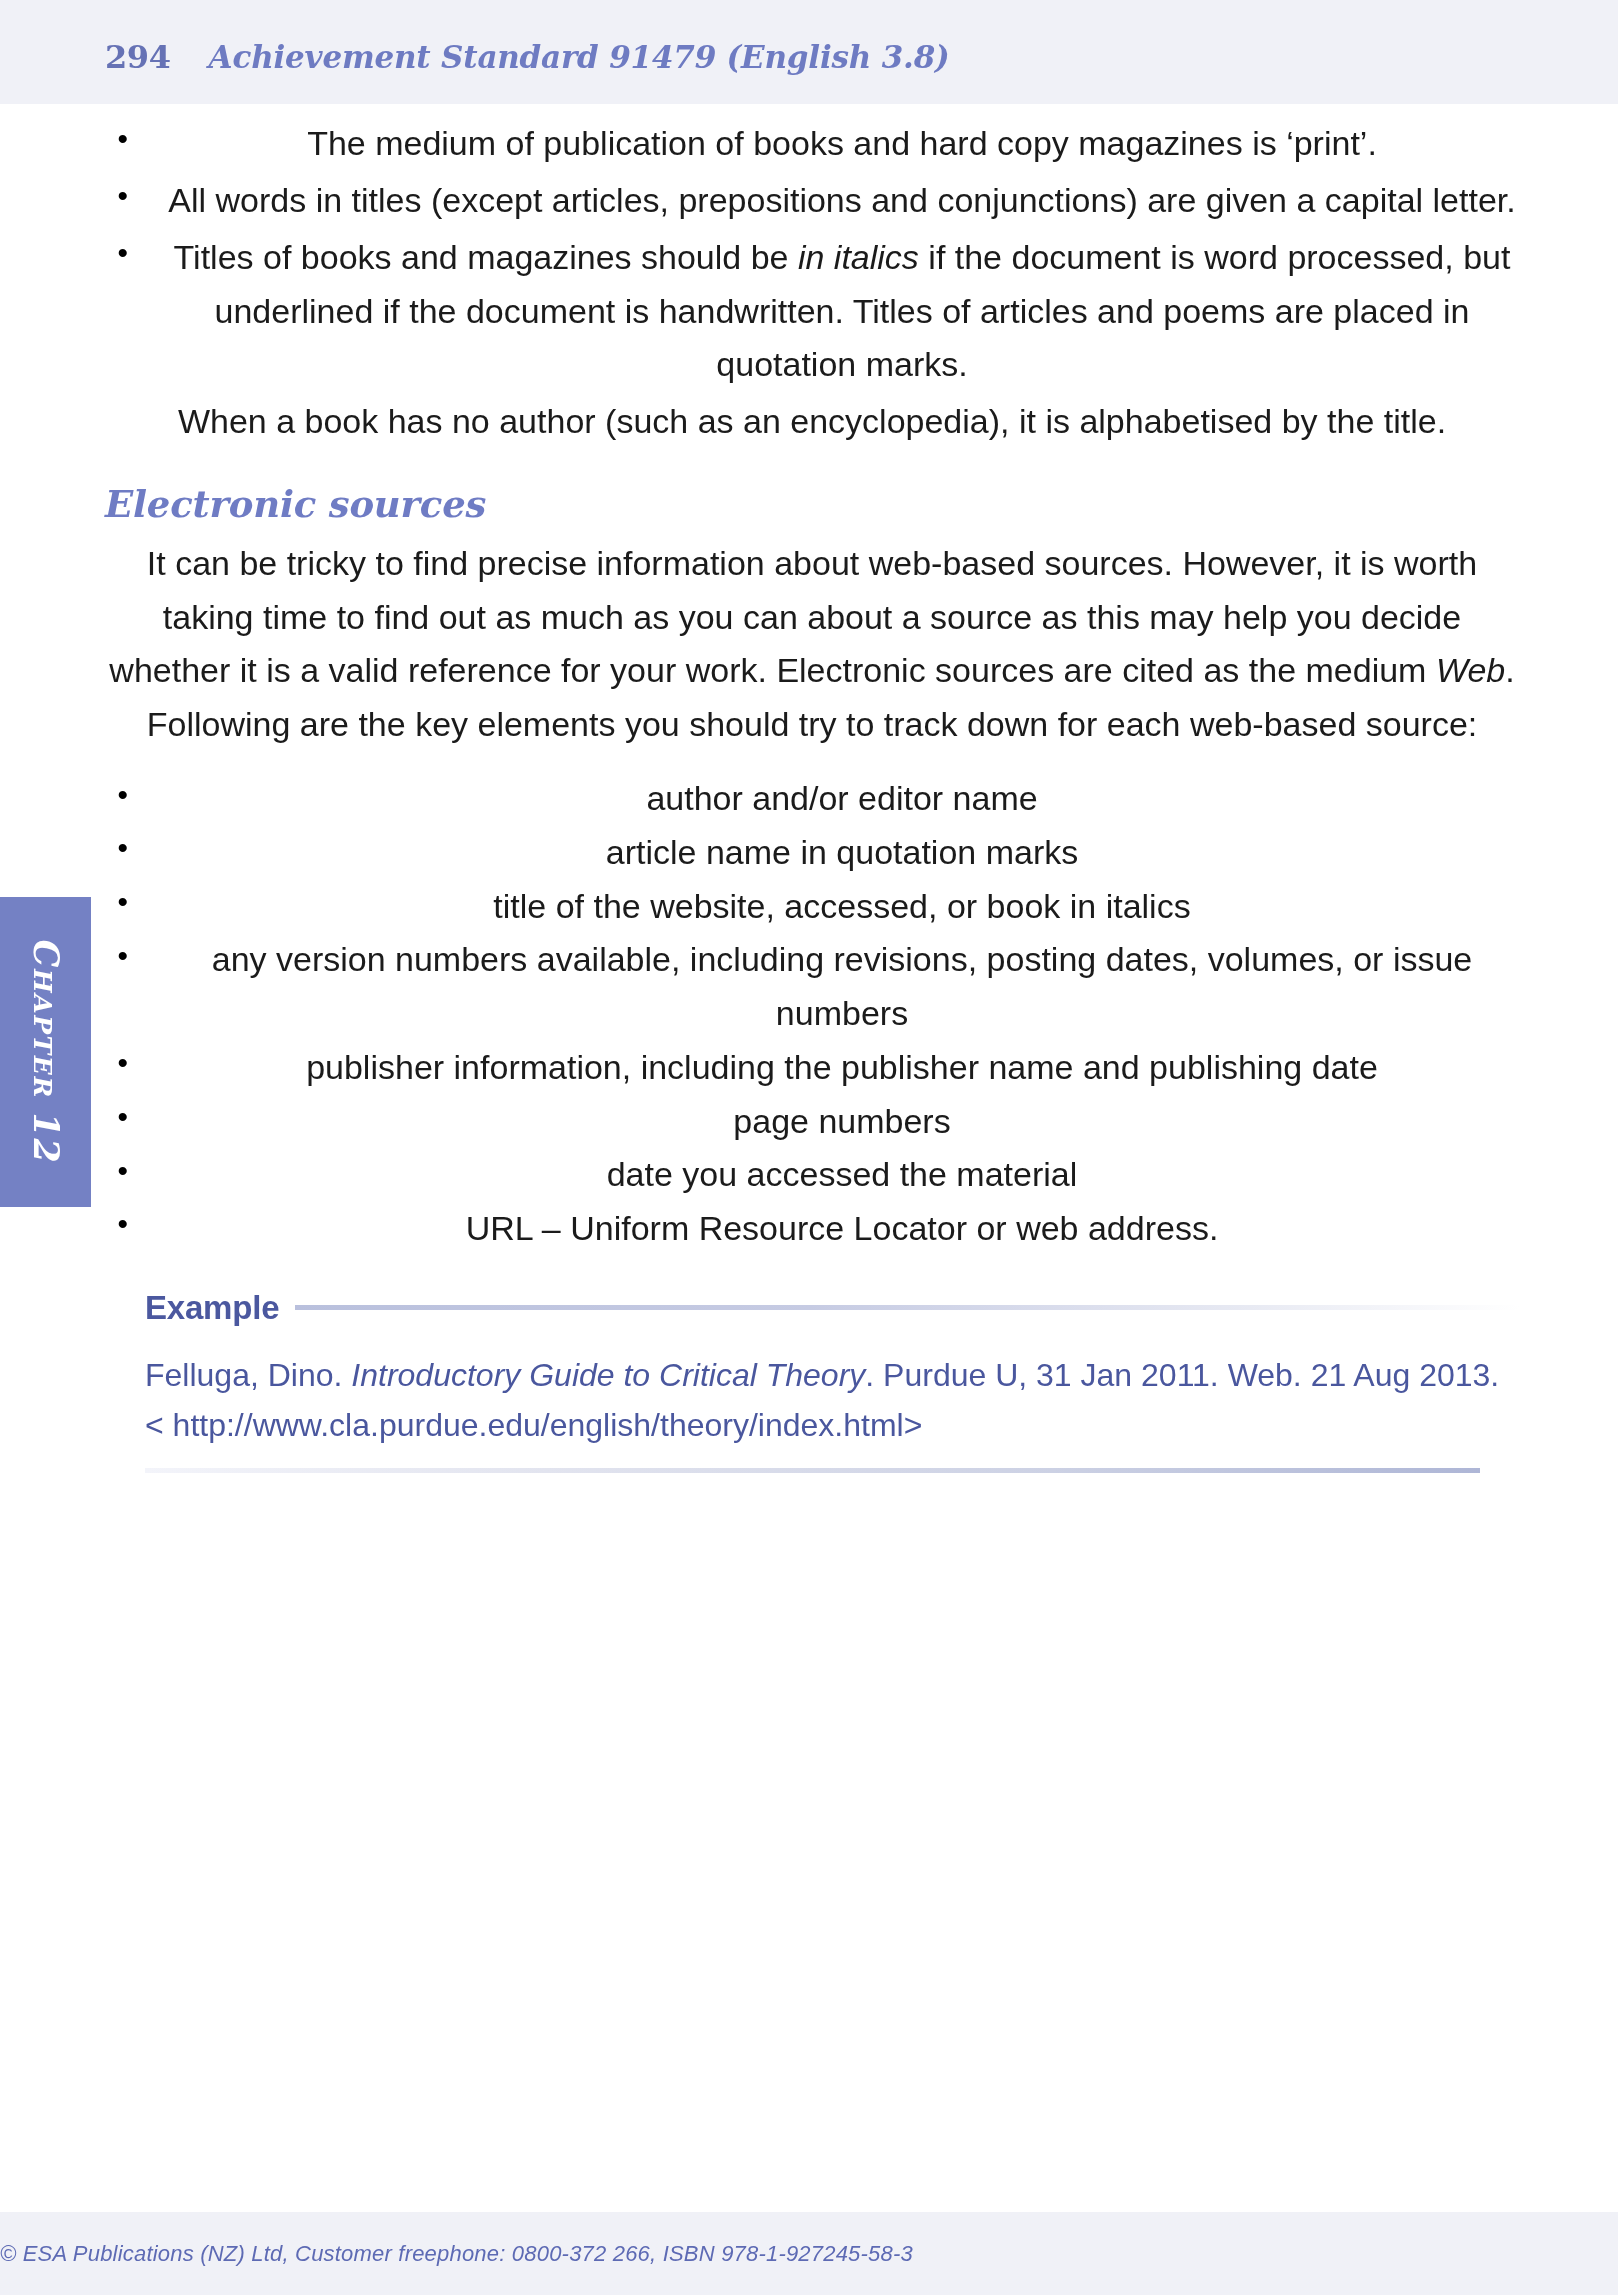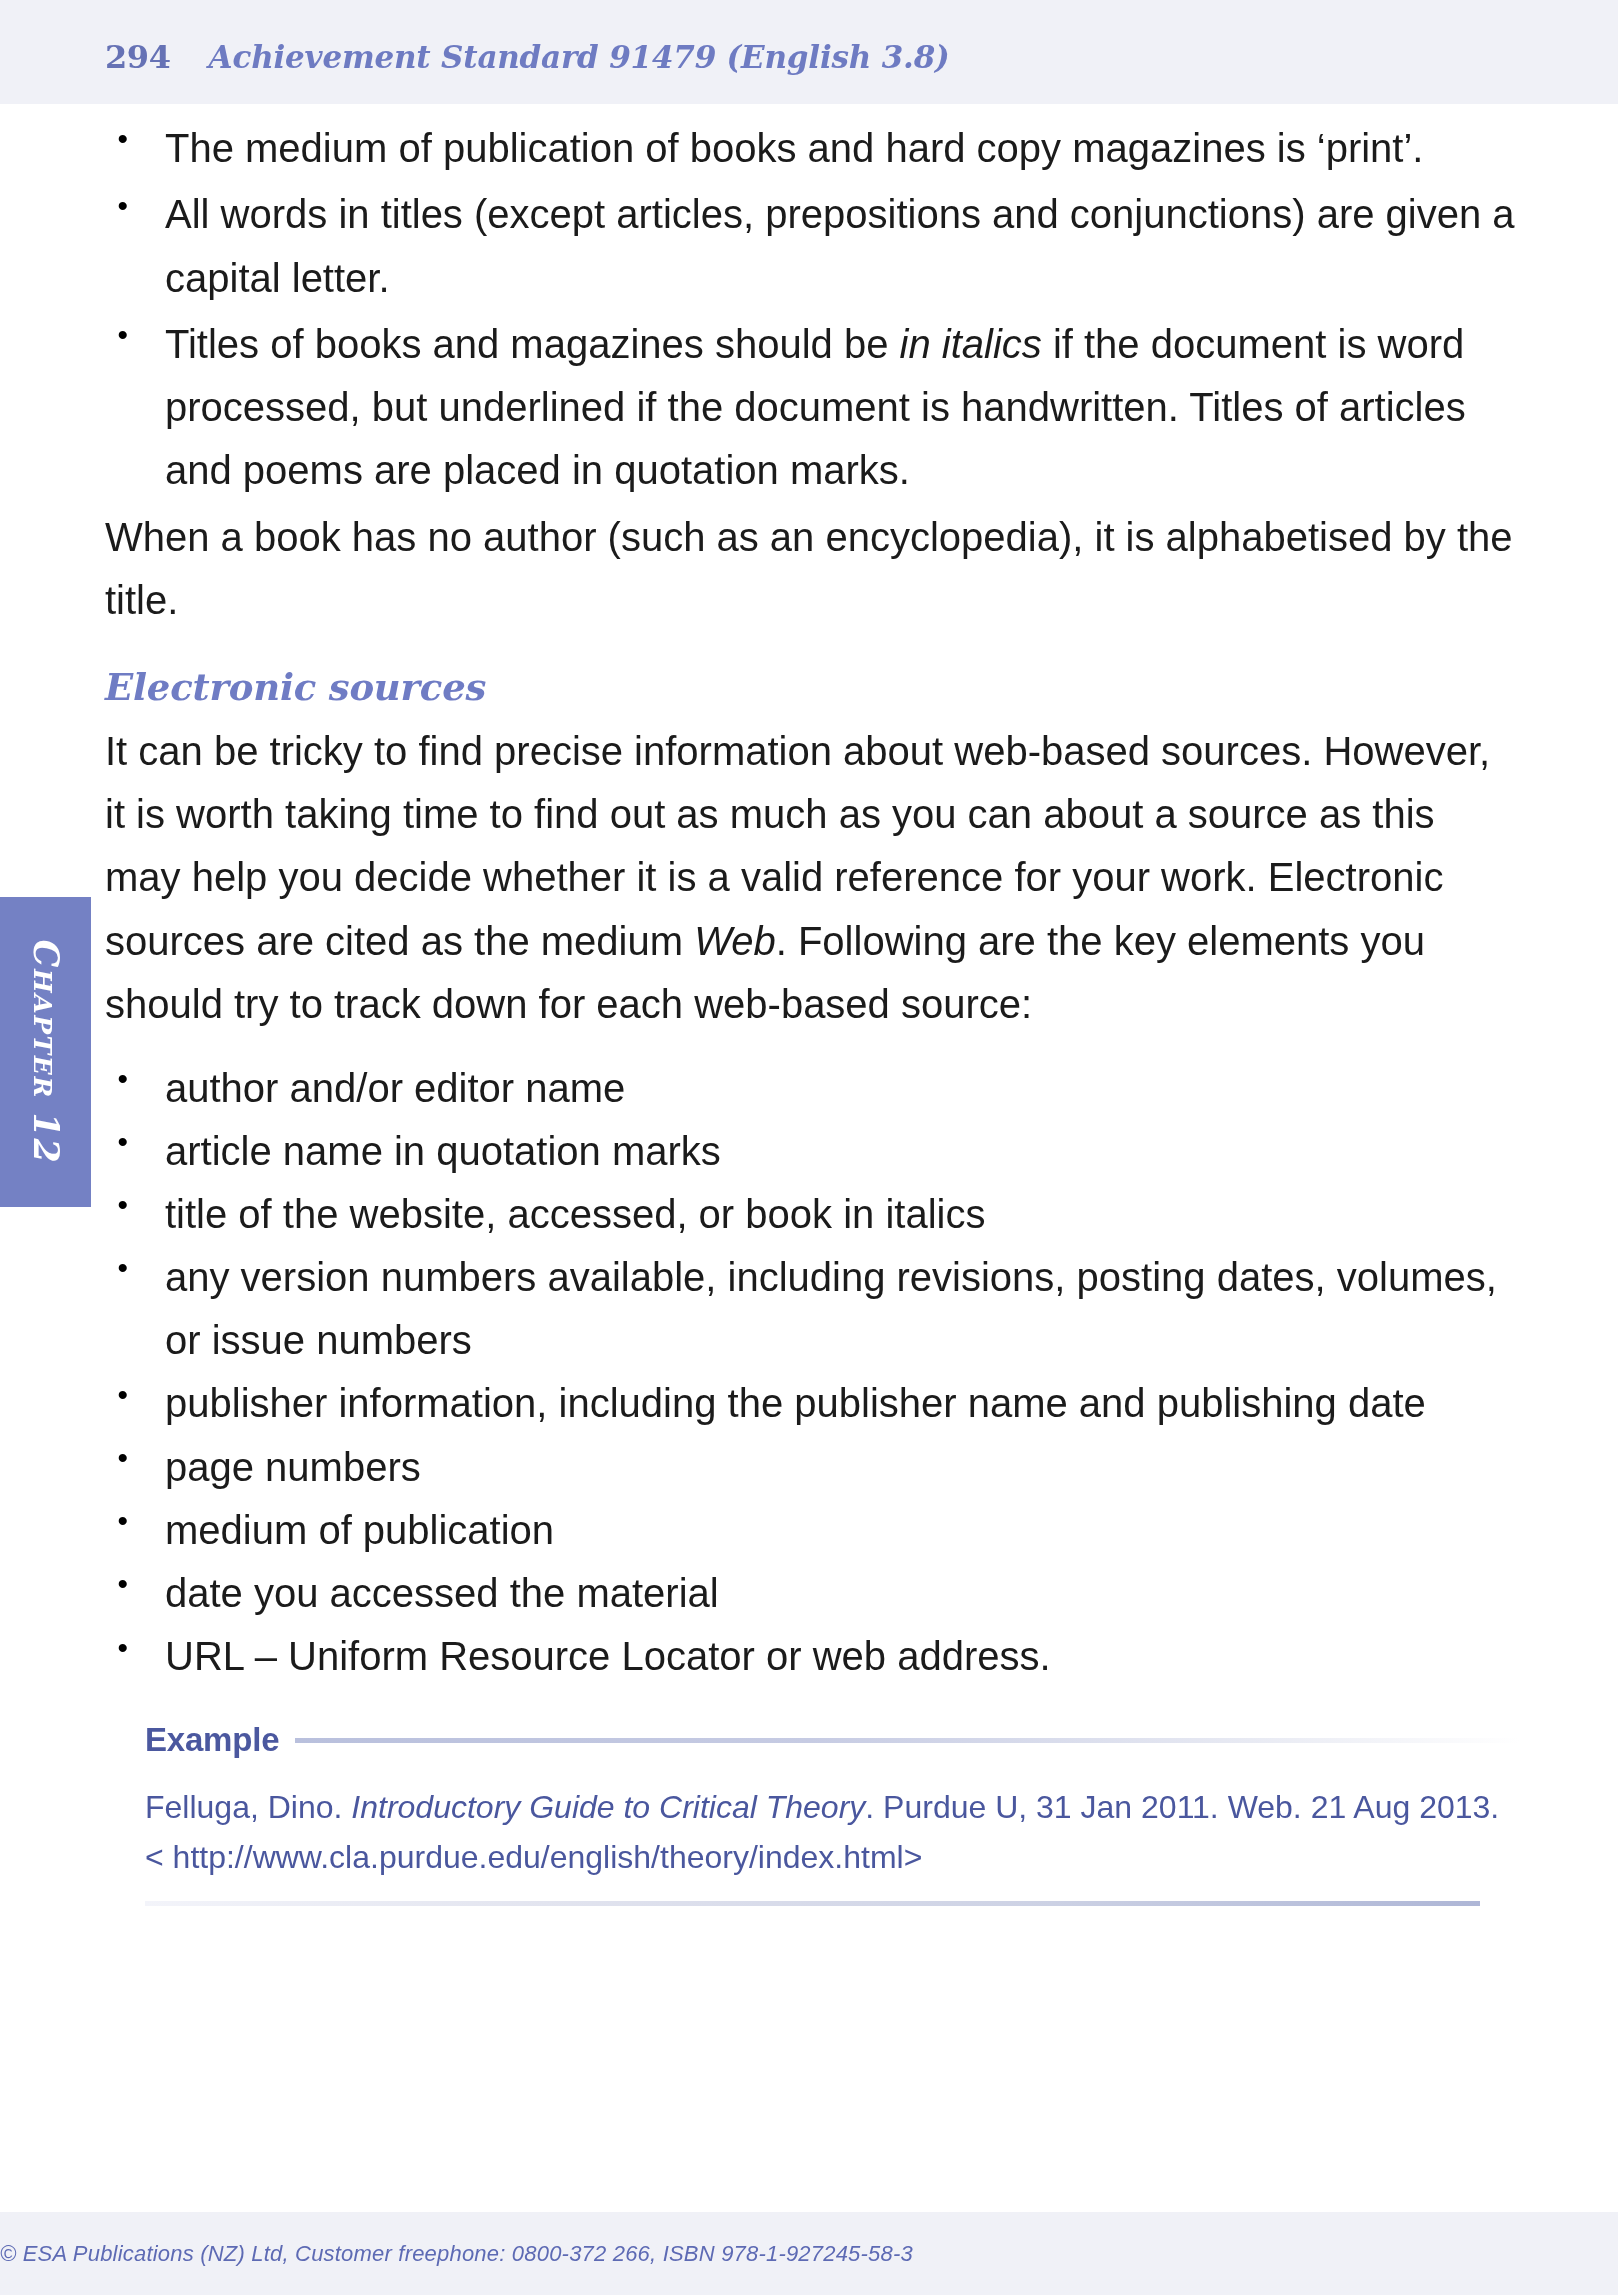--- a/index.html
+++ b/index.html
@@ -62,24 +62,25 @@
     left: 105px;
     top: 117px;
     width: 1414px;
   }
 
   
   .body-text,
   .bullet-list li,
   .para {
     font-family: "Liberation Sans", sans-serif;
-    font-size: 40px;
+    font-size: 34px;
     line-height: 1.58;
     color: #1b1b1b;
     font-stretch: condensed;
+    text-align: center;
   }
 
   .para {
     margin: 0;
   }
 
   
   .bullet-list {
     list-style: none;
     margin: 0;
@@ -240,21 +241,20 @@
 
     <div class="gap-md"></div>
 
     <ul class="bullet-list tight">
       <li><span>author and/or editor name</span></li>
       <li><span>article name in quotation marks</span></li>
       <li><span>title of the website, accessed, or book in italics</span></li>
       <li><span>any version numbers available, including revisions, posting dates, volumes, or issue numbers</span></li>
       <li><span>publisher information, including the publisher name and publishing date</span></li>
       <li><span>page numbers</span></li>
-      <li><span>medium of publication</span></li>
       <li><span>date you accessed the material</span></li>
       <li><span>URL – Uniform Resource Locator or web address.</span></li>
     </ul>
 
     <div class="gap-lg"></div>
 
     <div class="example-block">
       <div class="example-head">
         <span class="example-label">Example</span>
         <span class="example-rule-top"></span>

